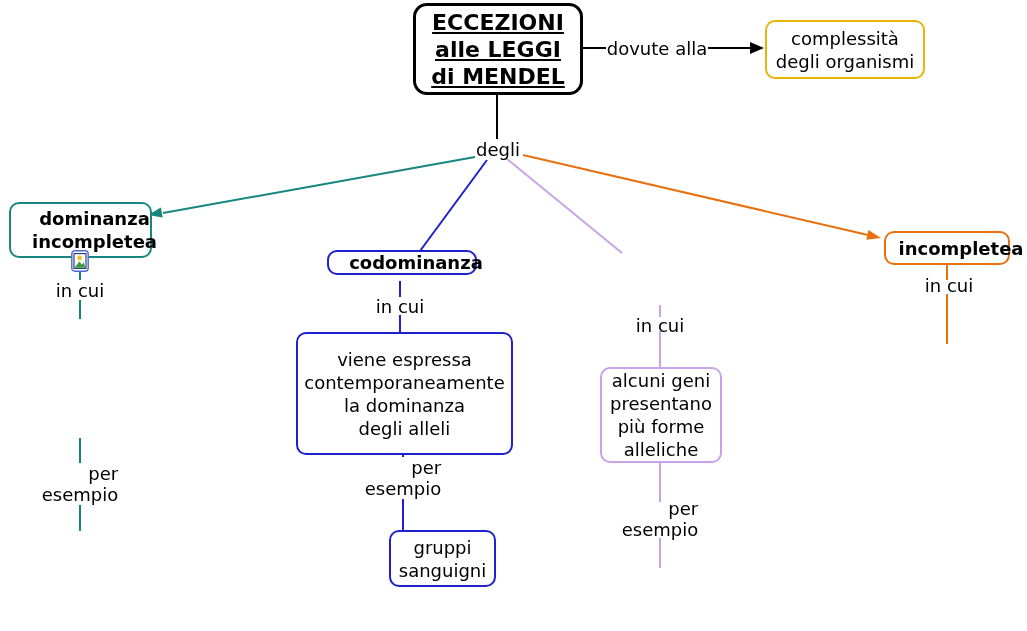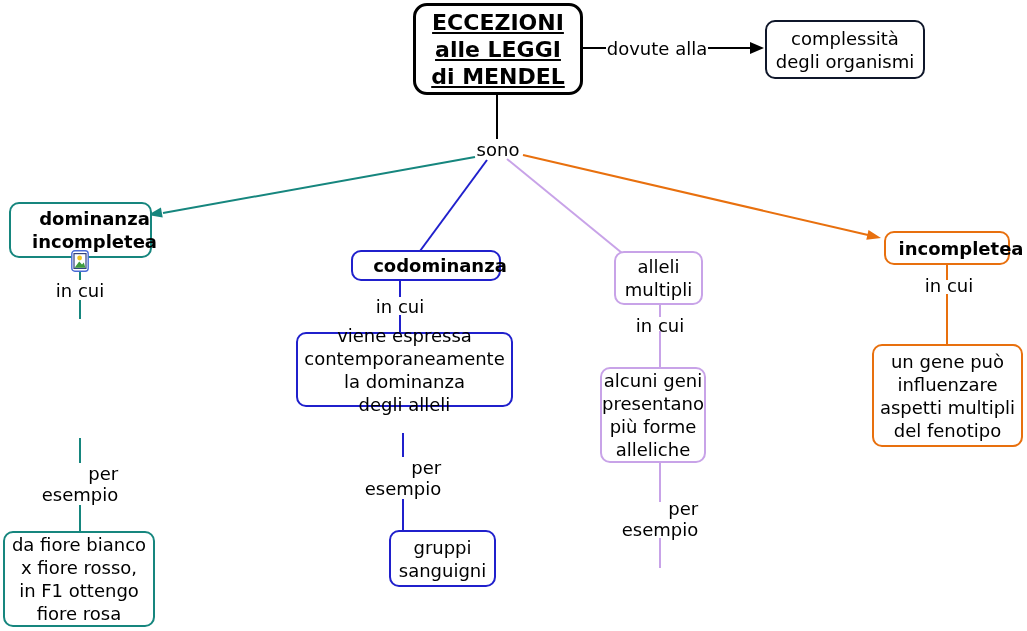--- a/index.html
+++ b/index.html
@@ -12,21 +12,21 @@
     overflow:hidden;
   }
   #wires{position:absolute;left:0;top:0;width:1027px;height:631px;}
   .node{
     position:absolute;
     box-sizing:border-box;
     display:flex;align-items:center;justify-content:center;
     text-align:center;
     white-space:pre-line;
     background:#ffffff;
-    border:2px solid #0f172a;
+    border:2px solid #eab308;
     border-radius:10px;
     font-size:18px;line-height:23px;
     padding:2px 4px;
   }
   .node.bold{font-weight:bold;padding-left:32px;}
   .node.root{
     border-width:3px;border-color:#000;border-radius:14px;
     font-size:22px;line-height:27px;font-weight:bold;
   }
   .teal{border-color:#16867E;}
@@ -74,21 +74,21 @@
     <line x1="660" y1="463" x2="660" y2="502" stroke="#C8A3E8" stroke-width="2"></line>
     <line x1="660" y1="538" x2="660" y2="568" stroke="#C8A3E8" stroke-width="2"></line>
 
     <line x1="523" y1="155" x2="868" y2="235" stroke="#E8700E" stroke-width="2"></line>
     <polygon points="881,238 866.3,239.8 868.5,230.0" fill="#E8700E"></polygon>
     <line x1="947" y1="265" x2="947" y2="280" stroke="#E8700E" stroke-width="2"></line>
     <line x1="947" y1="294" x2="947" y2="344" stroke="#E8700E" stroke-width="2"></line>
   </svg>
 
   <div class="lbl" style="left:597px;top:37px;width:120px;height:22px;">dovute alla</div>
-  <div class="lbl" style="left:473px;top:138px;width:50px;height:22px;">sono</div>
+  <div class="lbl" style="left:473px;top:138px;width:50px;height:22px;">degli</div>
   <div class="lbl" style="left:45px;top:279px;width:70px;height:22px;">in cui</div>
   <div class="lbl" style="left:365px;top:295px;width:70px;height:22px;">in cui</div>
   <div class="lbl" style="left:625px;top:314px;width:70px;height:22px;">in cui</div>
   <div class="lbl" style="left:914px;top:274px;width:70px;height:22px;">in cui</div>
   <div class="lbl" style="left:35px;top:463px;width:90px;height:42px;">per
 esempio</div>
   <div class="lbl" style="left:358px;top:457px;width:90px;height:42px;">per
 esempio</div>
   <div class="lbl" style="left:615px;top:498px;width:90px;height:42px;">per
 esempio</div>
@@ -96,47 +96,37 @@
   <div class="node root" style="left:413px;top:3px;width:170px;height:92px;text-decoration:underline;">ECCEZIONI
 alle LEGGI
 di MENDEL</div>
 
   <div class="node" style="left:765px;top:20px;width:160px;height:59px;">complessità
 degli organismi</div>
 
   <div class="node bold teal" style="left:9px;top:202px;width:143px;height:56px;">dominanza
 incompletea</div>
 
-  <div class="node bold blue" style="left:327px;top:250px;width:150px;height:31px;margin-left:24px;">codominanza</div>
+  <div class="node bold blue" style="left:327px;top:250px;width:150px;height:25px;">codominanza</div>
 
-  <div class="node lav" style="left:614px;top:251px;width:89px;height:54px;">alleli
-multipli</div>
 
   <div class="node bold org" style="left:884px;top:231px;width:126px;height:34px;">incompletea</div>
 
 
-  <div class="node blue" style="left:296px;top:332px;width:217px;height:75px;">viene espressa
+  <div class="node blue" style="left:296px;top:332px;width:217px;height:123px;">viene espressa
 contemporaneamente
 la dominanza
 degli alleli</div>
 
-  <div class="node lav" style="left:600px;top:367px;width:106px;height:96px;">alcuni geni
+  <div class="node lav" style="left:600px;top:367px;width:122px;height:96px;">alcuni geni
 presentano
 più forme
 alleliche</div>
 
-  <div class="node org" style="left:872px;top:344px;width:151px;height:103px;">un gene può
-influenzare
-aspetti multipli
-del fenotipo</div>
 
-  <div class="node teal" style="left:3px;top:531px;width:152px;height:96px;">da fiore bianco
-x fiore rosso,
-in F1 ottengo
-fiore rosa</div>
 
   <div class="node blue" style="left:352px;top:530px;width:107px;height:57px;margin-left:37px;">gruppi
 sanguigni</div>
 
 
   <svg class="res-icon" style="left:71px;top:250px;" viewBox="0 0 18 22">
     <rect x="0.8" y="0.8" width="16.4" height="20.4" rx="3" fill="#ffffff" stroke="#4a6bd6" stroke-width="1.4"></rect>
     <rect x="3" y="3.6" width="12" height="14.8" fill="#ffffff" stroke="#33437f" stroke-width="1.2"></rect>
     <circle cx="8.6" cy="8" r="2.4" fill="#f0c428"></circle>
     <polygon points="3.6,17.8 8.2,11.4 11,14.6 12.8,12.6 14.4,17.8" fill="#3f9b3f"></polygon>

